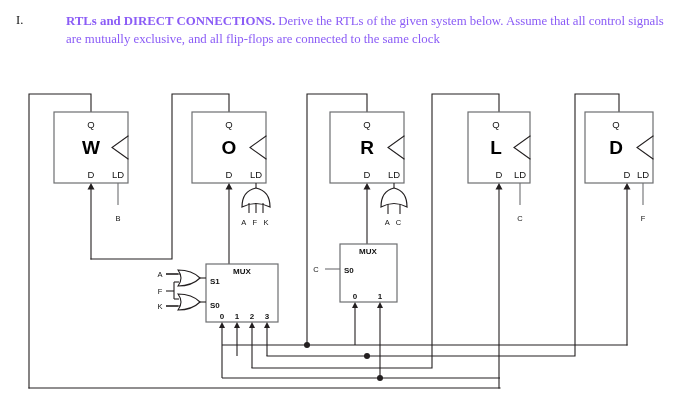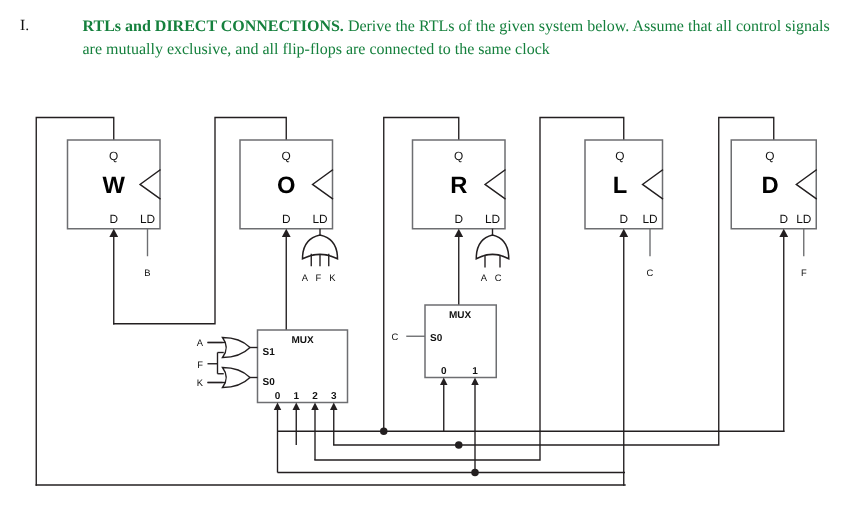--- a/index.html
+++ b/index.html
@@ -37,21 +37,21 @@
     color: #111111;
   }
   .q-body {
     position: absolute;
     left: 66px;
     top: 12px;
     width: 604px;
     font-family: "Liberation Serif", serif;
     font-size: 12.8px;
     line-height: 18px;
-    color: #15803d;
+    color: #8b5cf6;
     text-align: left;
   }
   .q-body b {
     font-weight: bold;
   }
   
   #diagram {
     position: absolute;
     left: 0;
     top: 88px;

